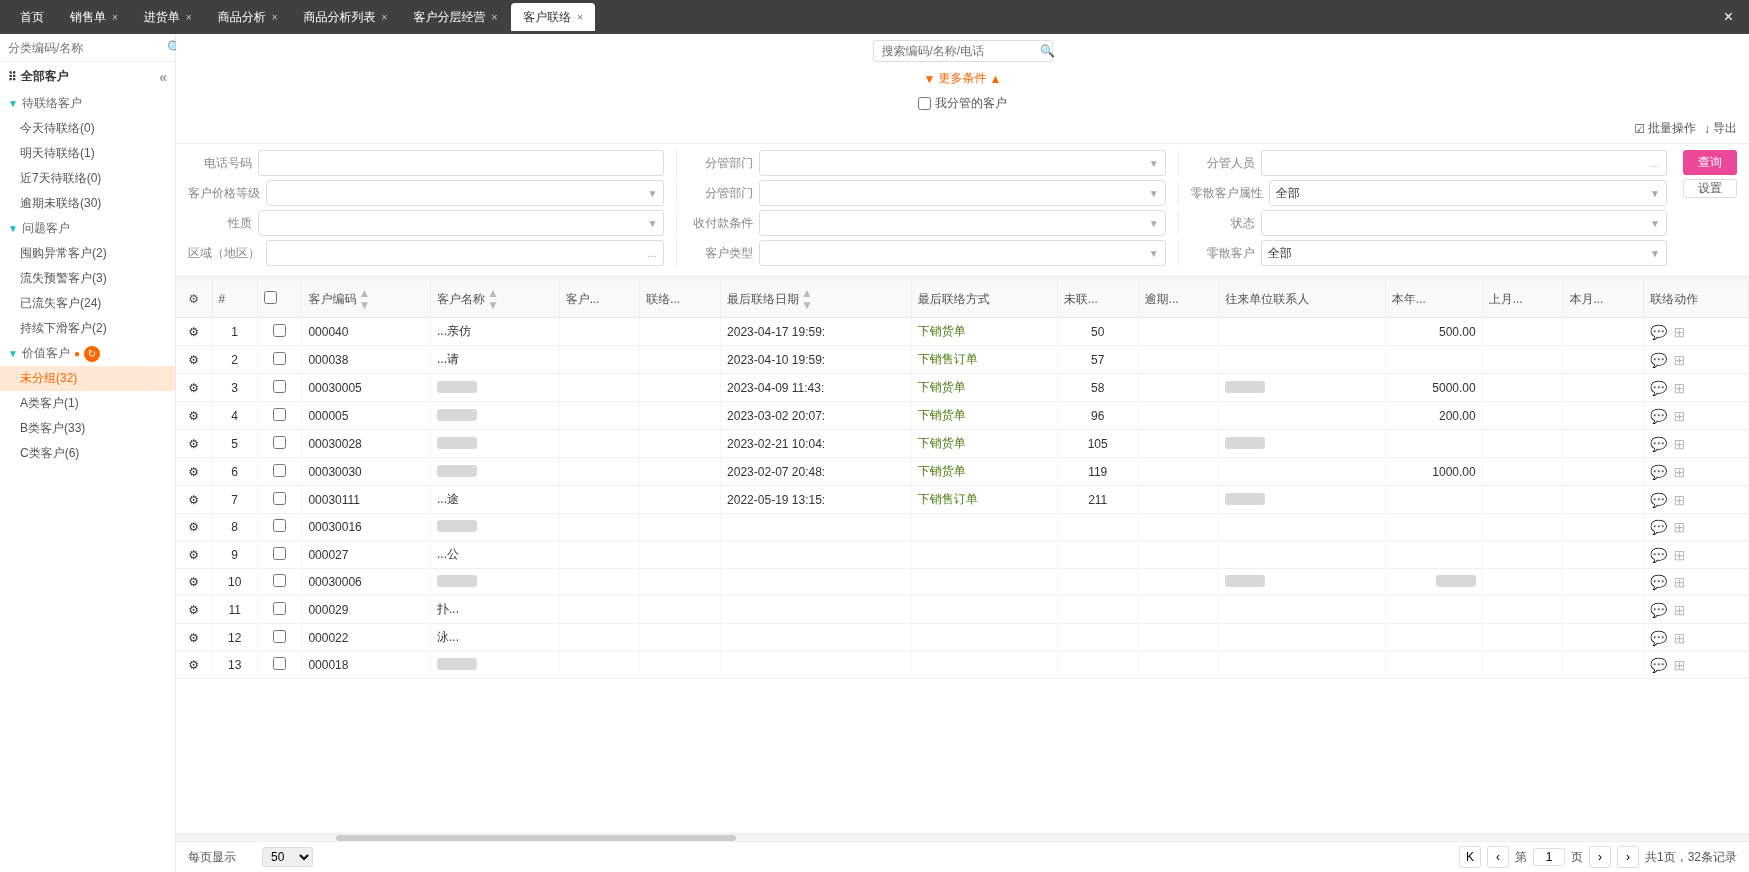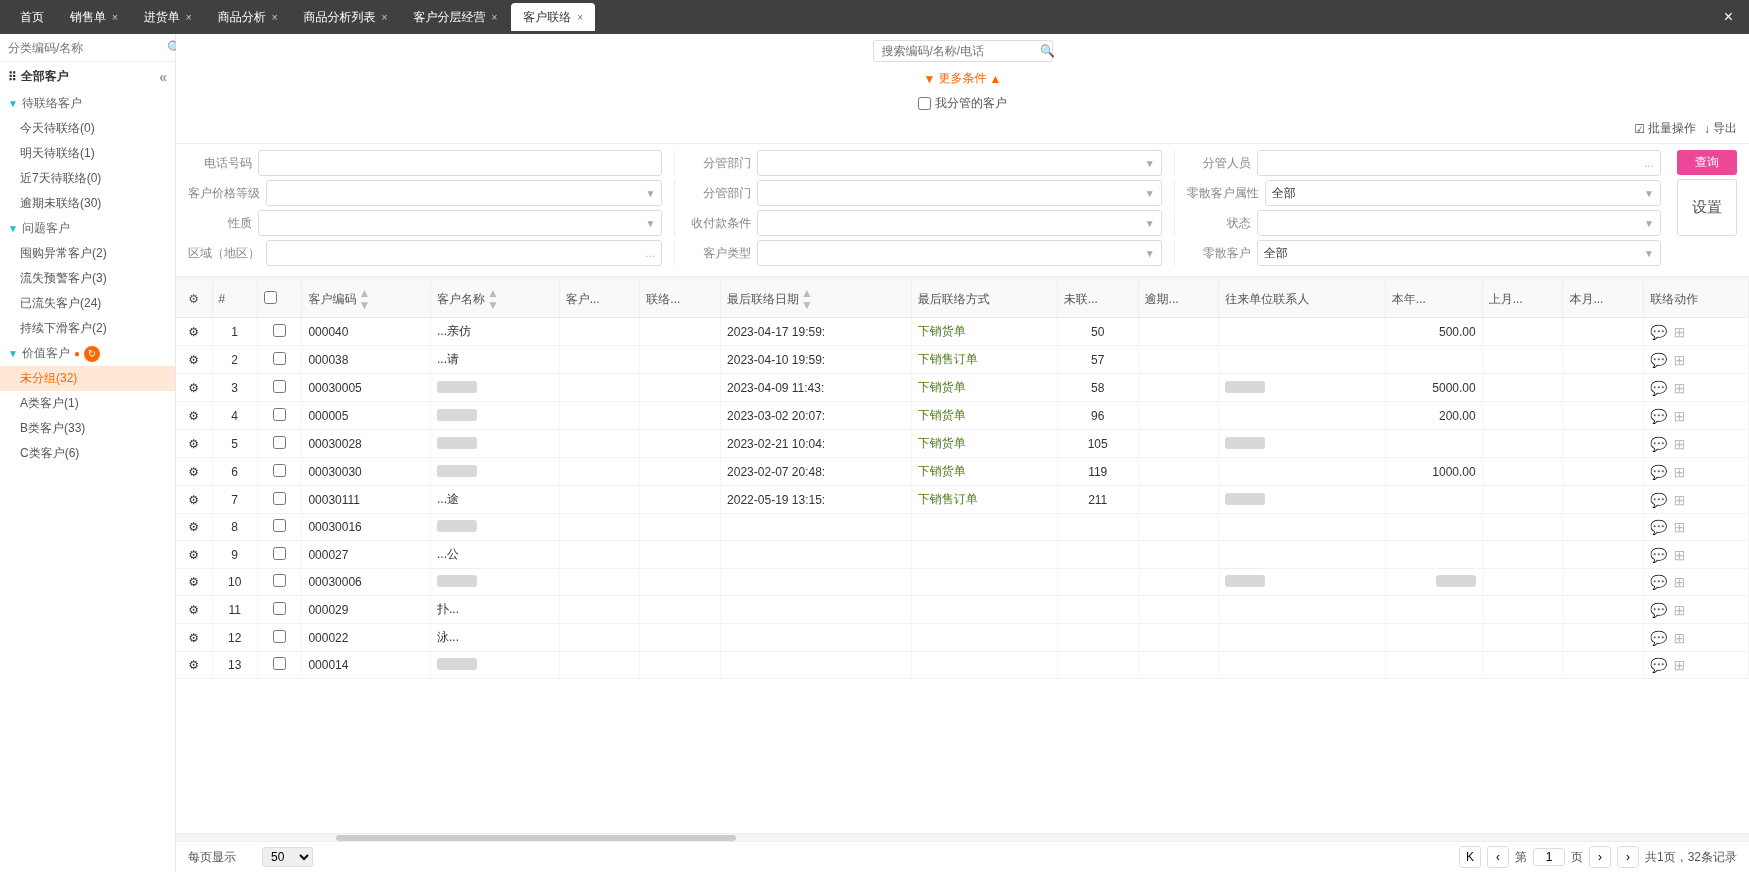--- a/index.html
+++ b/index.html
@@ -212,23 +212,23 @@
       border-radius: 3px;
       padding: 4px 14px;
       cursor: pointer;
       font-size: 12px;
     }
     .btn-reset {
       background: #fff;
       color: #555;
       border: 1px solid #ddd;
       border-radius: 3px;
-      padding: 18px 14px;
+      padding: 0 14px;
       cursor: pointer;
-      font-size: 15px;
+      font-size: 12px;
     }
 
     
     .table-container {
       flex: 1;
       overflow: auto;
       background: #fff;
       margin-top: 4px;
     }
     table {
@@ -902,21 +902,21 @@
         <div class="action-icons">
           <span class="action-icon">💬</span>
           <span class="action-icon">⊞</span>
         </div>
       </td>
     </tr>
             <tr>
       <td class="center">⚙</td>
       <td class="center">13</td>
       <td class="center"><input type="checkbox" style=""></td>
-      <td>000014</td>
+      <td>000018</td>
       <td><span class="blurred">████</span></td>
       <td></td>
       <td></td>
       <td></td>
       <td></td>
       <td class="center"></td>
       <td class="center"></td>
       <td></td>
       <td class="num"></td>
       <td class="num"></td>

